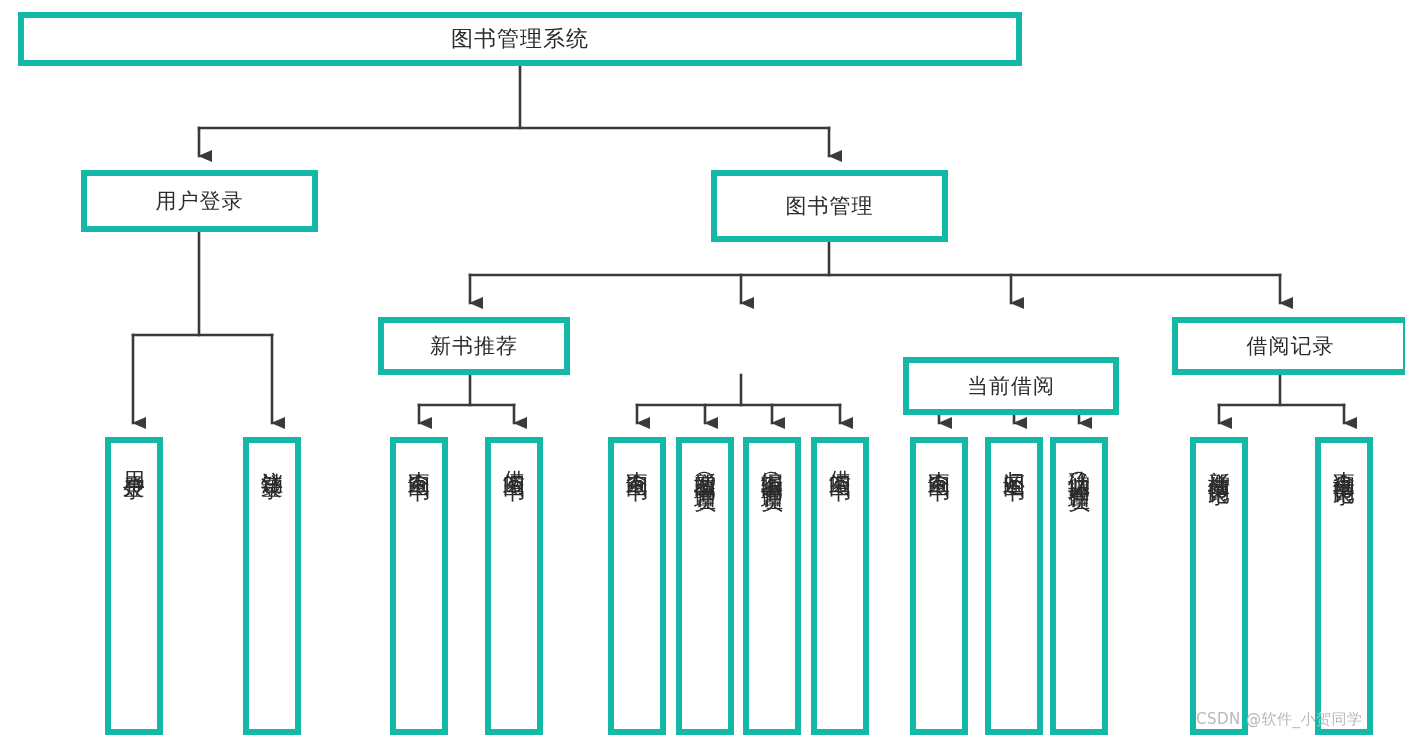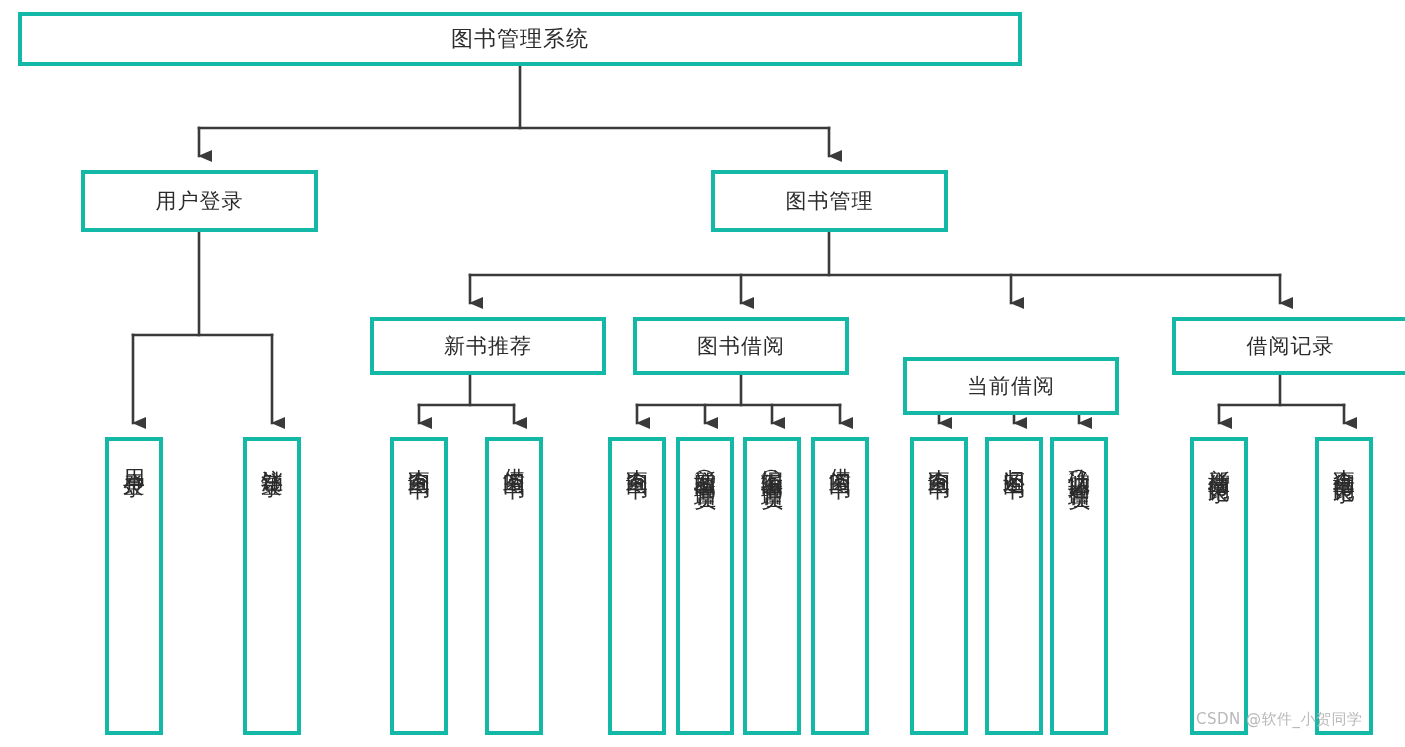--- a/index.html
+++ b/index.html
@@ -23,21 +23,21 @@
     left: 0;
     top: 0;
     width: 1405px;
     height: 747px;
     pointer-events: none;
   }
   .node {
     position: absolute;
     box-sizing: border-box;
     background: #ffffff;
-    border: 4px solid #14b8a6;
+    border: 6px solid #14b8a6;
     display: flex;
     align-items: center;
     justify-content: center;
     color: #2b2b2b;
     line-height: 1.18;
   }
   .node .lbl {
     display: block;
     white-space: nowrap;
   }
@@ -124,29 +124,26 @@
     </g>
   </svg>
 
   <div class="node horiz" id="root-node" style="left:18px; top:12px; width:1004px; height:54px;">
     <span class="lbl">图书管理系统</span>
   </div>
 
   <div class="node horiz" style="left:81px; top:170px; width:237px; height:62px;">
     <span class="lbl">用户登录</span>
   </div>
-  <div class="node horiz" style="left:711px; top:170px; width:237px; height:62px;">
+  <div class="node horiz" style="left:711px; top:170px; width:237px; height:72px;">
     <span class="lbl">图书管理</span>
   </div>
 
-  <div class="node horiz" style="left:370px; top:317px; width:236px; height:58px;">
+  <div class="node horiz" style="left:378px; top:317px; width:192px; height:58px;">
     <span class="lbl">新书推荐</span>
-  </div>
-  <div class="node horiz" style="left:633px; top:317px; width:216px; height:58px;">
-    <span class="lbl">图书借阅</span>
   </div>
   <div class="node horiz" style="left:903px; top:317px; width:216px; height:58px;margin-top:40px;">
     <span class="lbl">当前借阅</span>
   </div>
   <div class="node horiz" style="left:1172px; top:317px; width:237px; height:58px;">
     <span class="lbl">借阅记录</span>
   </div>
 
   <div class="node vert" style="left:105px; top:437px; width:58px; height:298px;">
     <span class="lbl">用户登录</span>

